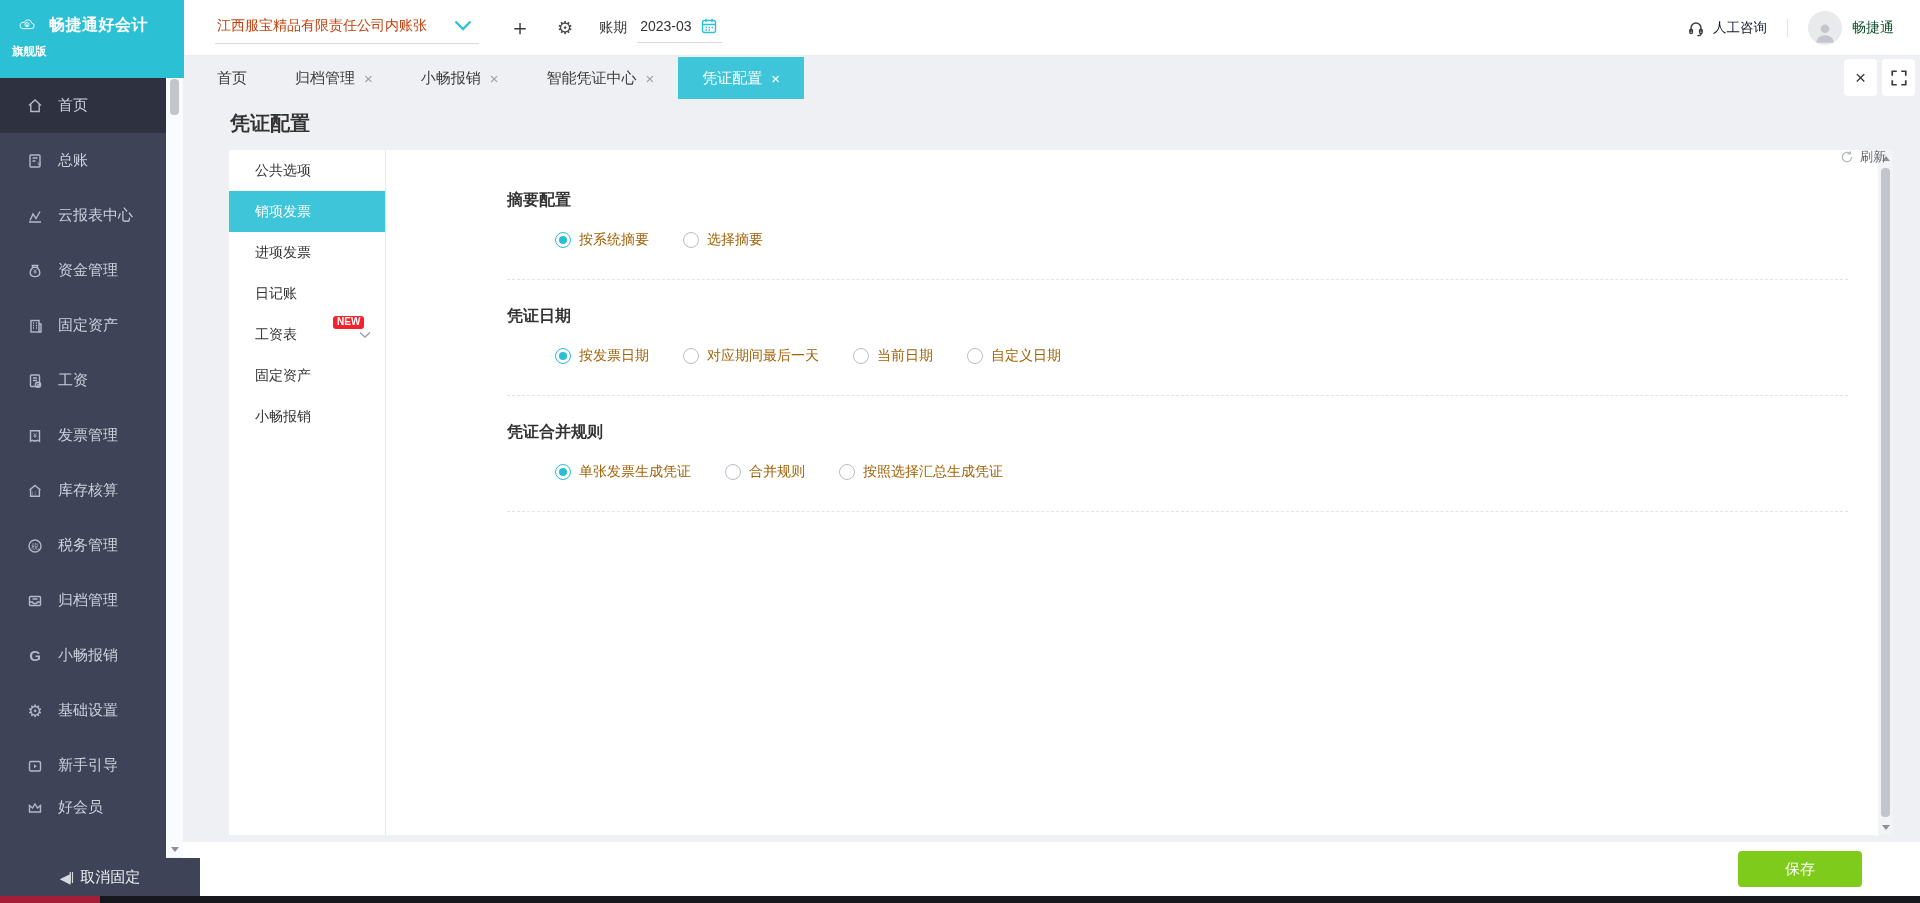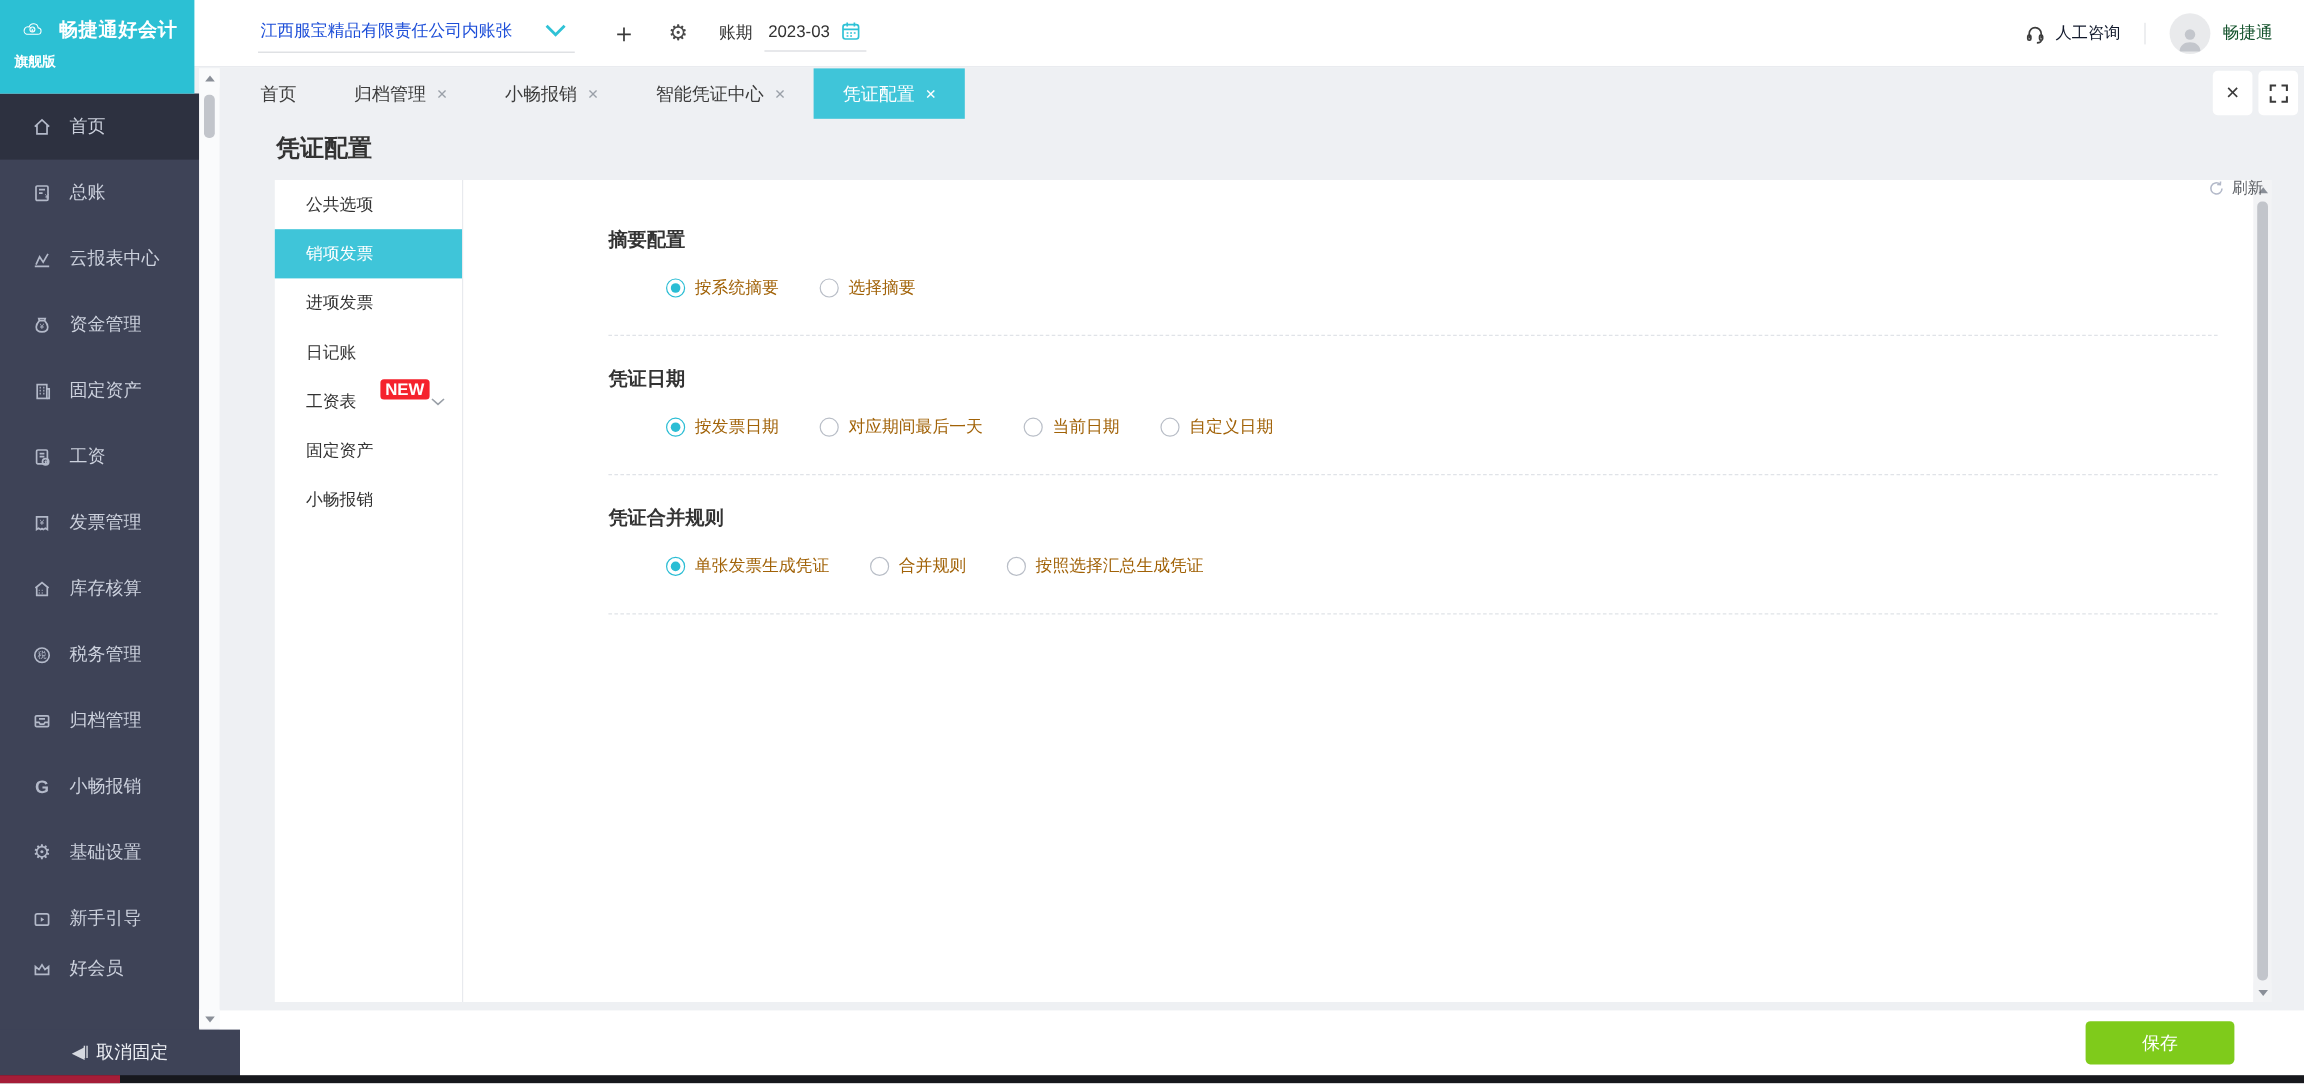--- a/index.html
+++ b/index.html
@@ -2,27 +2,27 @@
 <html><head>
 <meta charset="utf-8">
 <style>
   * { margin:0; padding:0; box-sizing:border-box; }
   html,body { width:1920px; height:903px; font-family:"Liberation Sans","DejaVu Sans",sans-serif; }
   .app { position:relative; width:1920px; height:903px; background:#eef0f3; overflow:hidden; }
 
   
   .topbar { position:absolute; left:0; top:0; right:0; height:56px; background:#fff;
             border-bottom:1px solid #e9ebef; display:flex; align-items:center; padding-left:215px; z-index:3; }
-  .logo { position:absolute; left:0; top:0; width:162px; height:78px; background:#2cc0d4; z-index:6;
+  .logo { position:absolute; left:0; top:0; width:184px; height:78px; background:#2cc0d4; z-index:6;
           color:#fff; padding:13px 8px 6px 12px; }
   .logo-row { display:flex; align-items:center; gap:7px; }
   .logo-name { font-size:16px; font-weight:bold; letter-spacing:.5px; white-space:nowrap; }
   .logo-edition { font-size:11.5px; font-weight:bold; margin-top:7px; }
   .company { display:flex; align-items:center; gap:26px; padding:4px 6px 7px 2px; border-bottom:1px solid #d8dade; cursor:pointer; }
-  .company-name { font-size:14px; color:#1d4ed8; }
+  .company-name { font-size:14px; color:#c2410c; }
   .icon-btn { background:none; border:none; cursor:pointer; display:inline-flex; align-items:center; justify-content:center; }
   .plus { font-size:22px; color:#3a3a3a; margin-left:30px; font-weight:400; }
   .gear-top { font-size:18px; color:#4a4a4a; margin-left:26px; font-family:"DejaVu Sans",sans-serif; }
   .period { display:flex; align-items:center; margin-left:26px; gap:10px; }
   .period-label { font-size:14px; color:#333; }
   .period-value-wrap { display:flex; align-items:center; gap:7px; padding:3px 3px 6px; border-bottom:1px solid #d8dade; cursor:pointer; }
   .period-value { font-size:14px; color:#333; }
   .top-right { margin-left:auto; display:flex; align-items:center; margin-right:26px; }
   .support { display:flex; align-items:center; gap:7px; font-size:13.5px; color:#0f172a; cursor:pointer; }
   .vdiv { width:1px; height:18px; background:#e1e3e7; margin:0 20px; }
@@ -69,21 +69,21 @@
   .page-title { position:absolute; left:230px; top:110px; font-size:20px; font-weight:600; color:#333; z-index:1; }
   .refresh { position:absolute; right:34px; top:148px; display:flex; align-items:center; gap:6px;
              font-size:13px; color:#5e6166; cursor:pointer; z-index:3; }
 
   .panel { position:absolute; left:229px; top:150px; right:42px; bottom:68px; background:#fff; display:flex; }
   .cfg-menu { width:157px; border-right:1px solid #e8eaee; flex:none; padding-top:0; }
   .mi { height:41px; display:flex; align-items:center; padding:0 14px 0 26px; font-size:14px; color:#333;
         cursor:pointer; position:relative; }
   .mi.active { background:#3fc5d9; color:#fff; }
   .mi .chev { margin-left:auto; color:#9aa0a8; }
-  .badge { position:absolute; top:2px; left:88px; background:#f5222d; color:#fff; font-size:14px; font-weight:bold;
+  .badge { position:absolute; top:2px; left:104px; background:#f5222d; color:#fff; font-size:10px; font-weight:bold;
            padding:1px 4px 2px; border-radius:3px; line-height:1; }
   .content { flex:1; padding:14px 30px 0 121px; }
   .section { border-bottom:1px dashed #e0e3e8; padding:26px 0 30px; }
   .sec-h { font-size:16px; font-weight:bold; color:#333; }
   .opts { display:flex; align-items:center; gap:34px; margin:20px 0 0 48px; }
   .radio { display:flex; align-items:center; gap:8px; font-size:14px; color:#a16207; cursor:pointer; }
   .rc { width:16px; height:16px; border-radius:50%; border:1px solid #b9bec7; background:#fff; flex:none; }
   .rc.sel { border-color:#2bbdd4; }
   .rc.sel::after { content:''; display:block; width:8px; height:8px; border-radius:50%; background:#2bbdd4; margin:3px; }
 

